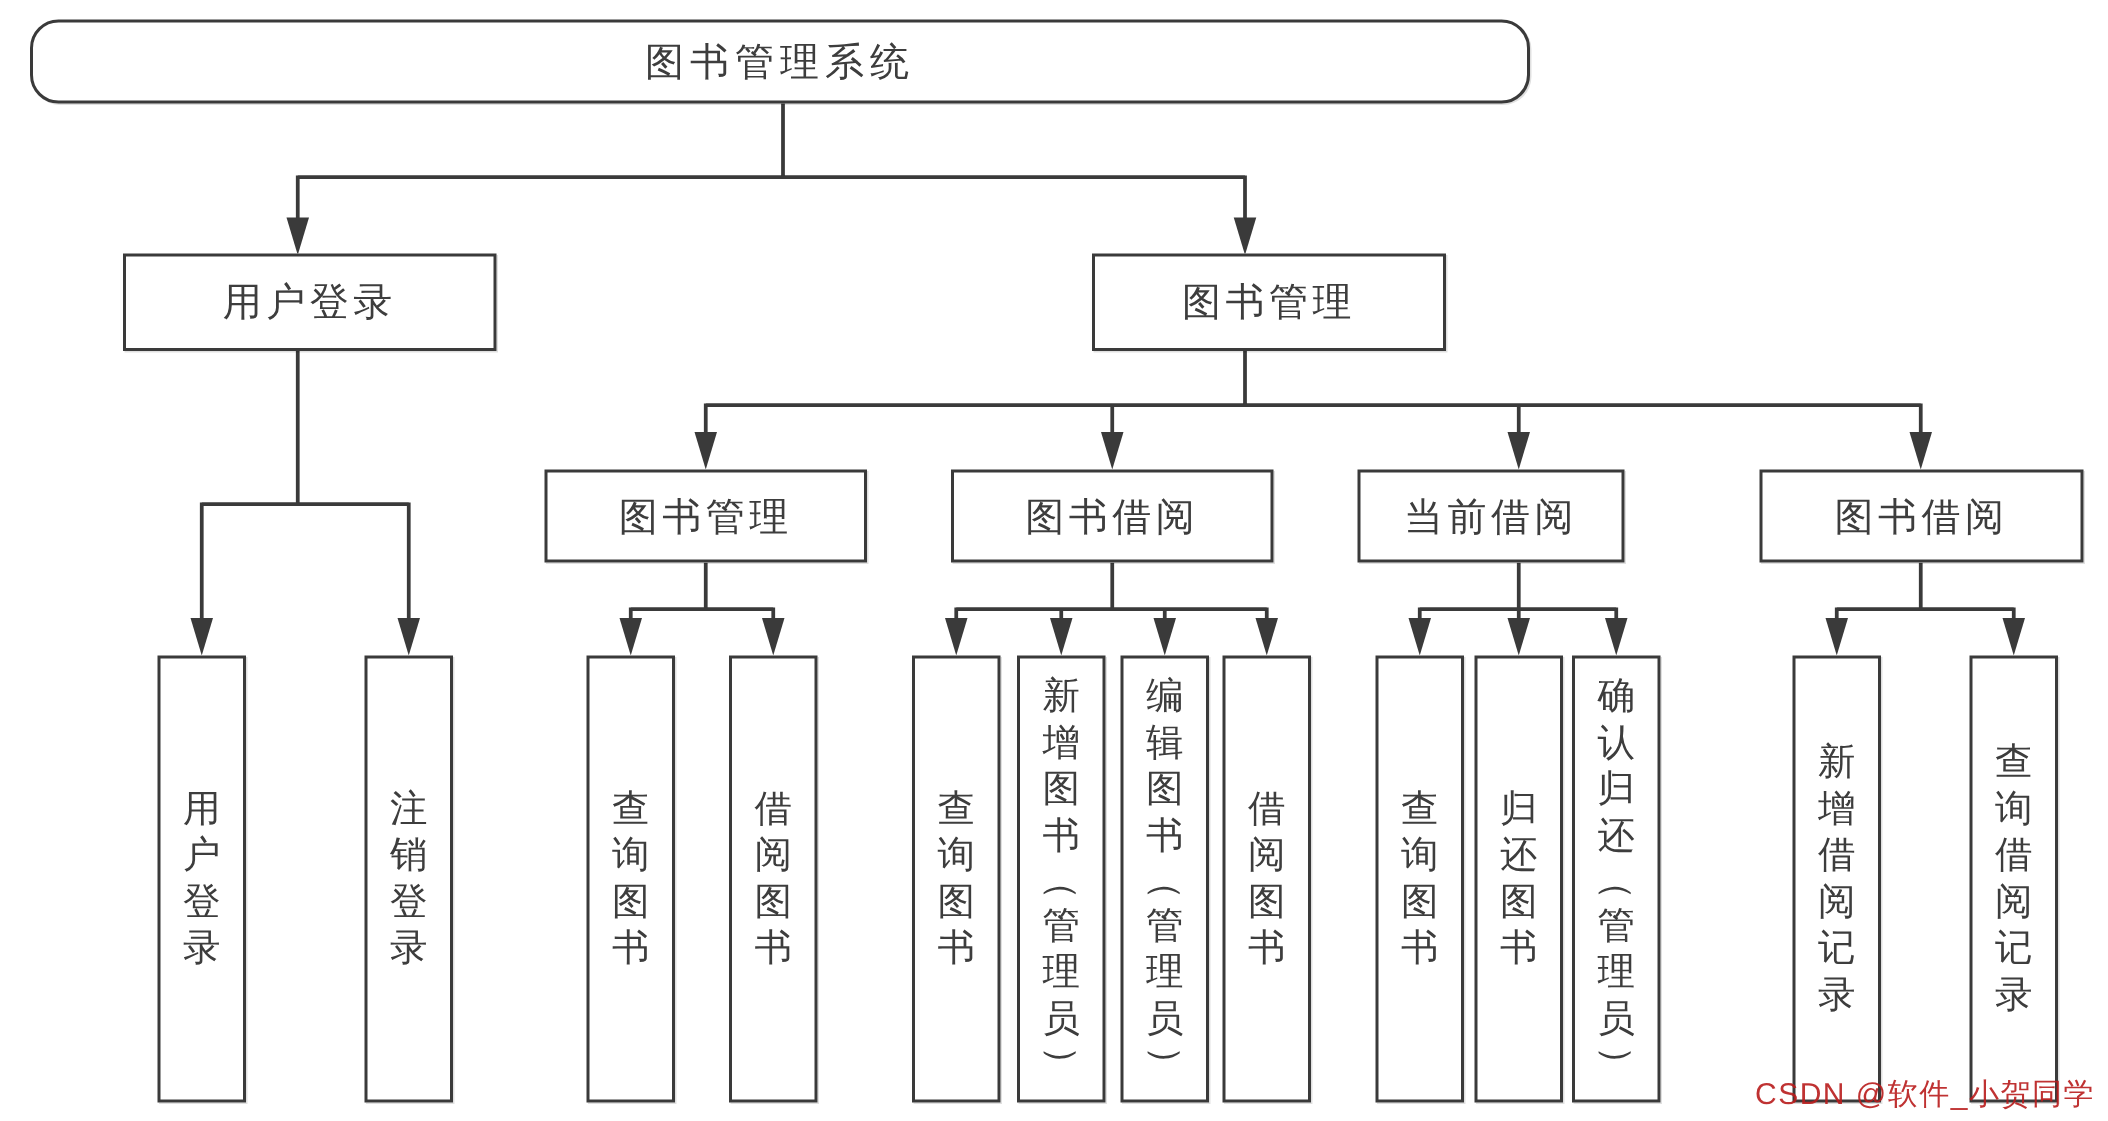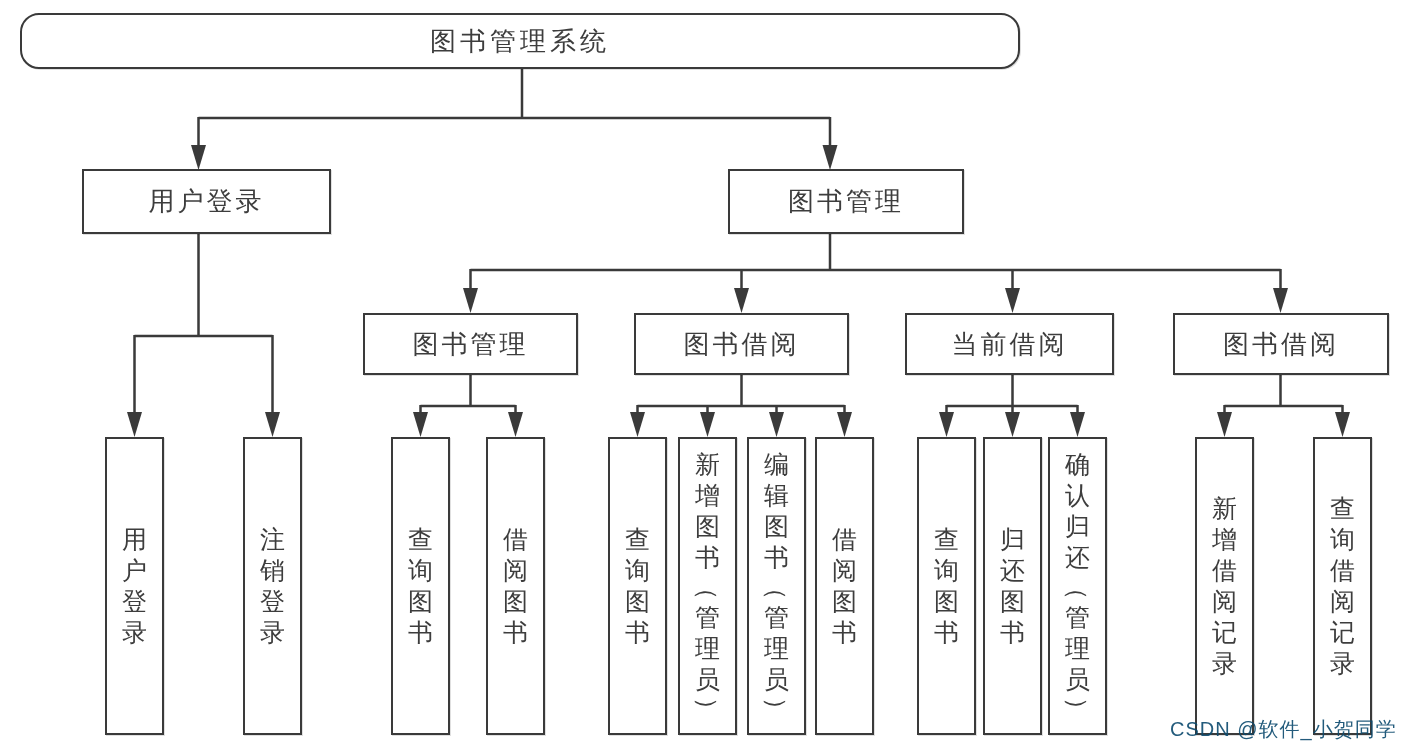--- a/index.html
+++ b/index.html
@@ -38,21 +38,21 @@
     height:100%;
     width:100%;
   }
   .v-text .ch{display:block;line-height:31px;height:31px;}
   .v-text .rot{transform:rotate(90deg);line-height:29px;height:29px;}
   #watermark{
     position:absolute;
     left:1170px;top:716px;
     font-size:20px;
     letter-spacing:1px;
-    color:#0c4a6e;
+    color:#b91c1c;
     opacity:0.9;
     white-space:nowrap;
     text-align:right;
   }
 </style>
 </head>
 <body>
 
 <div id="canvas">
 
@@ -89,21 +89,21 @@
     </g>
   </svg>
 
   <div class="node h-node root-node" style="left:20px;top:13px;width:1000px;height:56px;border-radius:19px;">图书管理系统</div>
 
   <div class="node h-node" style="left:82px;top:169px;width:249px;height:65px;">用户登录</div>
   <div class="node h-node" style="left:712px;top:169px;width:236px;height:65px;margin-left:16px;">图书管理</div>
 
   <div class="node h-node" style="left:363px;top:313px;width:215px;height:62px;">图书管理</div>
   <div class="node h-node" style="left:634px;top:313px;width:215px;height:62px;">图书借阅</div>
-  <div class="node h-node" style="left:905px;top:313px;width:209px;height:62px;">当前借阅</div>
+  <div class="node h-node" style="left:905px;top:313px;width:178px;height:62px;">当前借阅</div>
   <div class="node h-node" style="left:1173px;top:313px;width:216px;height:62px;">图书借阅</div>
 
   <div class="node v-node" style="left:105px;">
     <span class="v-text">
         <span class="ch">用</span>
         <span class="ch">户</span>
         <span class="ch">登</span>
         <span class="ch">录</span>
       </span>
   </div>

